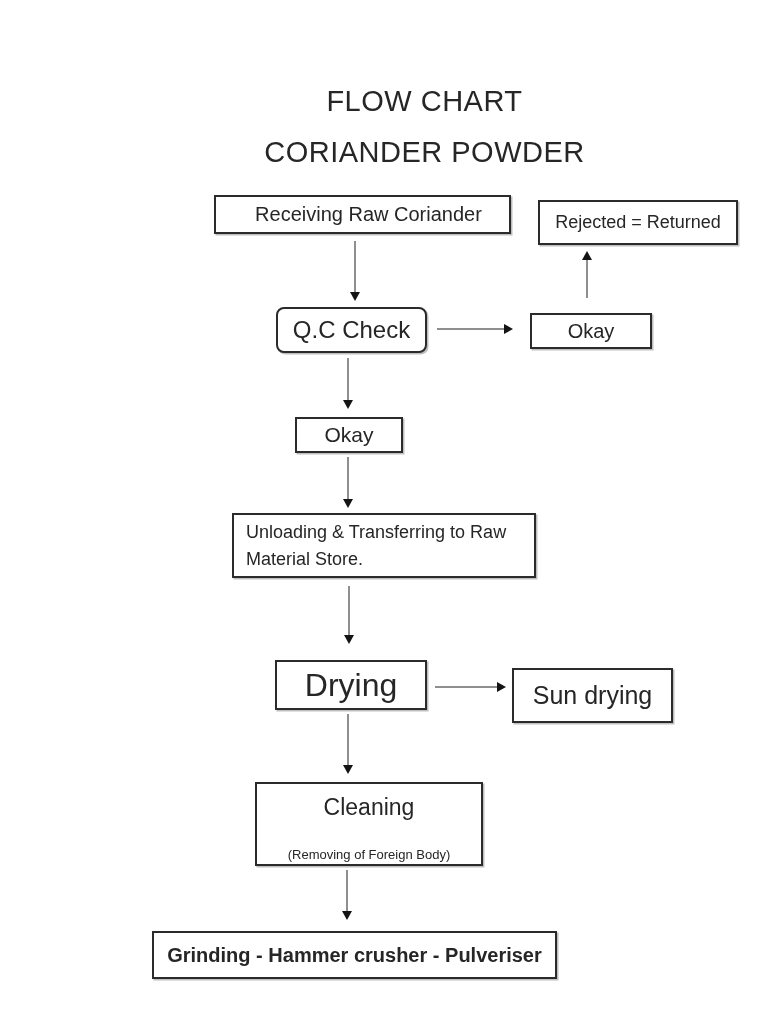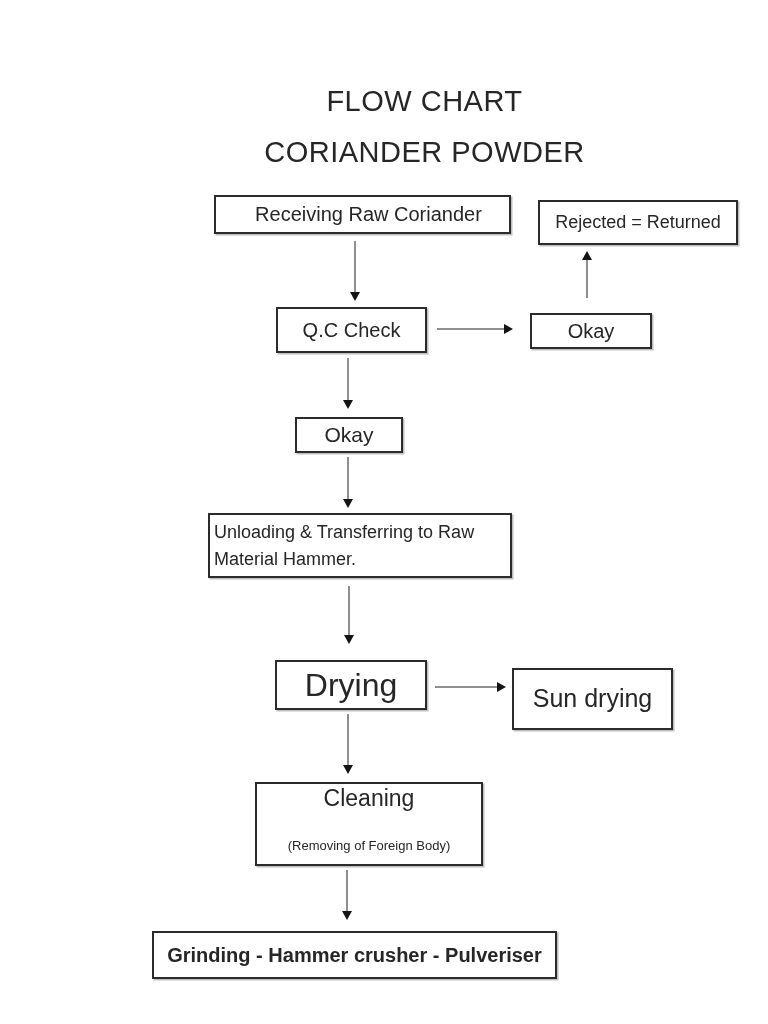--- a/index.html
+++ b/index.html
@@ -50,22 +50,23 @@
   }
   .node.col{
     flex-direction:column;
     justify-content:flex-start;
   }
   .node.left-align{
     flex-direction:column;
     align-items:flex-start;
     justify-content:center;
     text-align:left;
-    padding:0 4px;
+    padding:0 12px;
     line-height:27px;
+    margin-left:24px;
   }
   .node .sub{
     font-size:13px;
     margin-top:25px;
   }
   .arrow{
     position:absolute;
     display:flex;
     pointer-events:none;
   }
@@ -108,46 +109,46 @@
   <div class="doc-title" style="top:136px;">CORIANDER POWDER</div>
 
   <div class="node" style="left:214px;top:195px;width:297px;height:39px;font-size:20px;padding-left:12px;">
     <span>Receiving Raw Coriander</span>
   </div>
 
   <div class="node" style="left:538px;top:200px;width:200px;height:45px;font-size:18px;">
     <span>Rejected = Returned</span>
   </div>
 
-  <div class="node" style="left:276px;top:307px;width:151px;height:46px;font-size:20px;">
+  <div class="node" style="left:276px;top:307px;width:151px;height:46px;font-size:24px;border-radius:8px;">
     <span>Q.C Check</span>
   </div>
 
   <div class="node" style="left:530px;top:313px;width:122px;height:36px;font-size:20px;">
     <span>Okay</span>
   </div>
 
   <div class="node" style="left:295px;top:417px;width:108px;height:36px;font-size:21px;">
     <span>Okay</span>
   </div>
 
   <div class="node left-align" style="left:208px;top:513px;width:304px;height:65px;font-size:18px;">
     <span>Unloading &amp; Transferring to Raw</span>
-    <span>Material Hammer.</span>
+    <span>Material Store.</span>
   </div>
 
   <div class="node" style="left:275px;top:660px;width:152px;height:50px;font-size:32px;">
     <span>Drying</span>
   </div>
 
-  <div class="node" style="left:512px;top:668px;width:161px;height:62px;font-size:25px;">
+  <div class="node" style="left:512px;top:668px;width:161px;height:55px;font-size:25px;">
     <span>Sun drying</span>
   </div>
 
-  <div class="node col" style="left:255px;top:782px;width:228px;height:84px;font-size:23px;">
+  <div class="node col" style="left:255px;top:782px;width:228px;height:84px;font-size:23px;padding-top:9px;">
     <span>Cleaning</span>
     <span class="sub">(Removing of Foreign Body)</span>
   </div>
 
   <div class="node" style="left:152px;top:931px;width:405px;height:48px;font-size:20px;font-weight:bold;">
     <span>Grinding - Hammer crusher - Pulveriser</span>
   </div>
 
   <div class="arrow down" style="left:349px;top:241px;height:60px;">
     <div class="shaft"></div>

